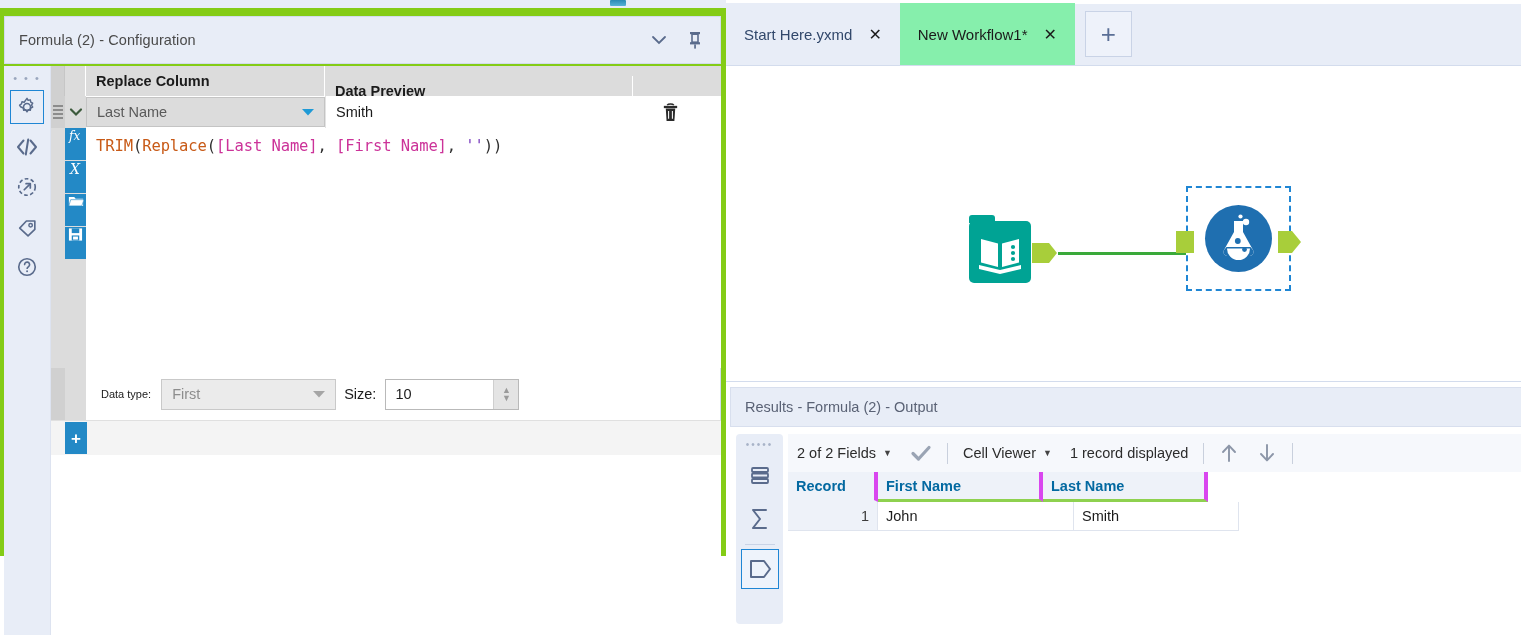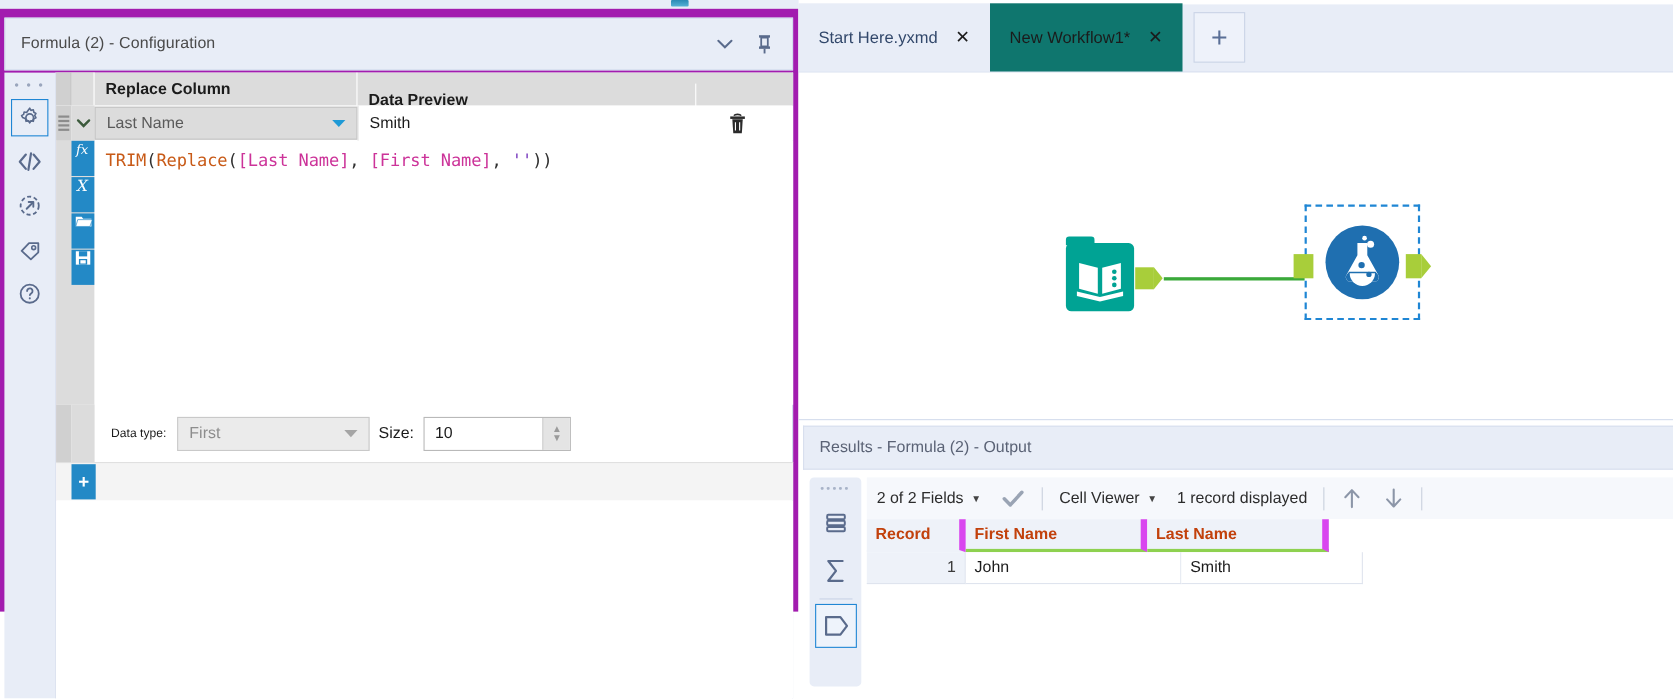--- a/index.html
+++ b/index.html
@@ -22,21 +22,21 @@
     border-radius: 1px;
   }
   .top-sliver .right-pane-start {
     position: absolute; left: 725px; top: 0; width: 796px; height: 8px;
     background: #e8edf7;
   }
 
   
   .config-panel {
     position: absolute; left: 0; top: 8px; width: 726px; height: 548px;
-    background: #a21caf;
+    background: #84cc16;
   }
   .config-header {
     position: absolute; left: 4px; top: 8px; width: 717px; height: 48px;
     background: #e8edf7;
     border: 1px solid #d3dced;
     display: flex; align-items: center;
   }
   .config-header .title {
     margin-left: 14px;
     font-size: 14.5px; color: #4a4a4a; letter-spacing: .1px;
@@ -188,21 +188,21 @@
   .tabstrip {
     position: absolute; left: 0; top: 4px; width: 795px; height: 62px;
     background: #e8edf7; border-bottom: 1px solid #d3dced;
     display: flex; align-items: flex-end;
   }
   .tab {
     height: 62px; display: flex; align-items: center; gap: 16px;
     padding: 0 18px; font-size: 15px; color: #32486b;
   }
   .tab.inactive { background: #e8edf7; }
-  .tab.active { background: #0f766e; color: #1b1b1b; }
+  .tab.active { background: #86efac; color: #1b1b1b; }
   .tab .x { font-size: 16px; color: #1b1b1b; font-weight: 500; cursor: pointer; }
   .tab-add {
     width: 47px; height: 46px; margin: 0 0 8px 10px;
     border: 1px solid #c9d3e6; background: #eef2fa;
     display: flex; align-items: center; justify-content: center;
     font-size: 26px; color: #5a6f96; font-weight: 300;
   }
 
   .canvas {
     position: absolute; left: 0; top: 66px; width: 795px; height: 315px;
@@ -294,22 +294,22 @@
   .tb-sep { width: 1px; height: 21px; background: #c9d0dd; margin: 0 6px; }
   .tb-caret { font-size: 9px; color: #444; }
 
   .data-grid {
     position: absolute; left: 62px; top: 90px; width: 733px; height: 140px;
     background: #ffffff;
   }
   .dg-head { display: flex; height: 30px; }
   .dg-th {
     display: flex; align-items: center;
-    font-size: 14.5px; font-weight: bold; color: #c2410c;
-    background: #eef2f9; border-right: 6px solid #d946ef;
+    font-size: 14.5px; font-weight: bold; color: #0369a1;
+    background: #eef2f9; border-right: 4px solid #d946ef;
     border-bottom: 2px solid #eef2f9;
     padding: 0 8px;
   }
   .dg-th.record { width: 90px; justify-content: flex-start; border-bottom: 2px solid #eef2f9; }
   .dg-th.f1 { width: 165px; border-bottom: 3px solid #8ed14f; }
   .dg-th.f2 { width: 165px; border-bottom: 3px solid #8ed14f; }
   .dg-row { display: flex; height: 29px; }
   .dg-td {
     display: flex; align-items: center; font-size: 14.5px; color: #1b1b1b;
     border-right: 1px solid #dfe4ee; border-bottom: 1px solid #dfe4ee;

